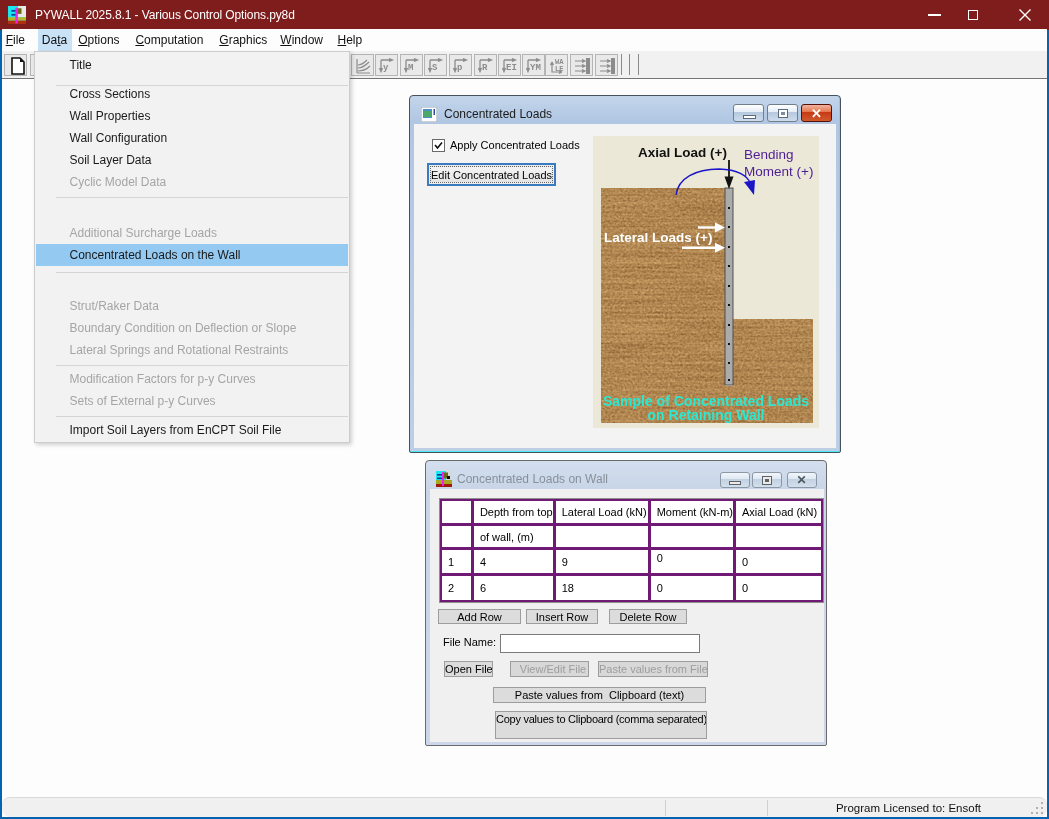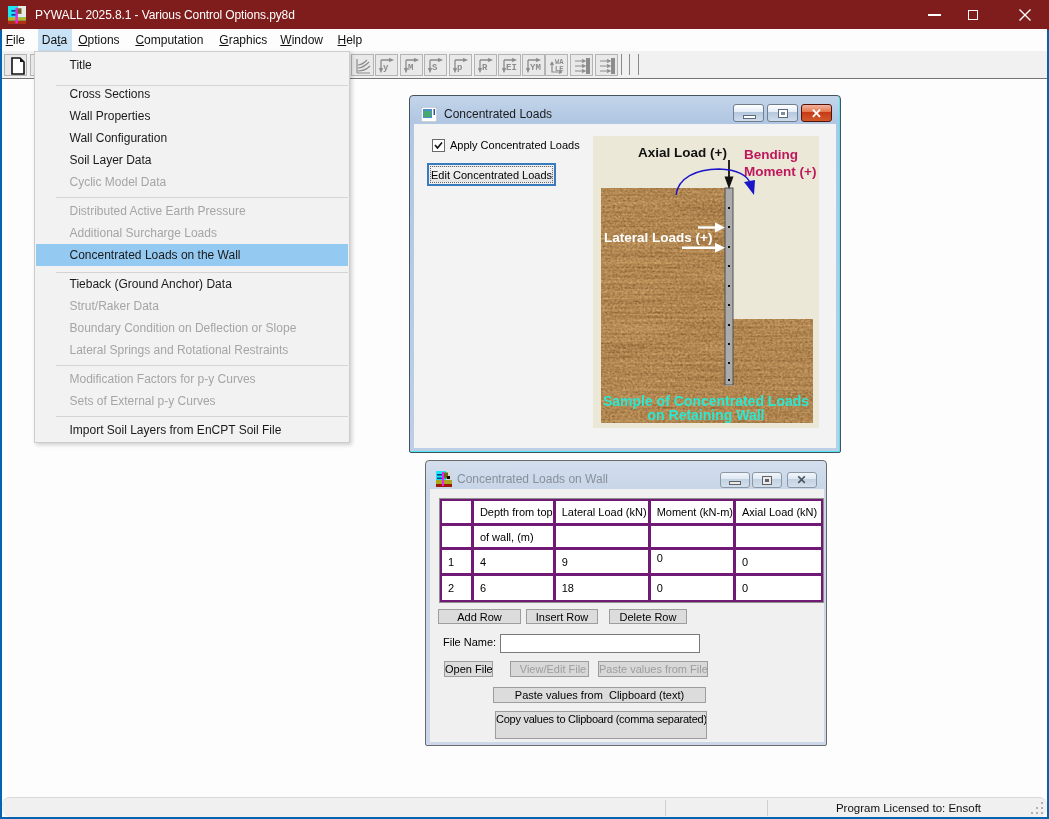--- a/index.html
+++ b/index.html
@@ -246,21 +246,21 @@
 
         <path d="M83 59 C 85 42, 103 33, 126 33 C 145 33.5, 155 40, 157 47" fill="none" stroke="#1b15c8" stroke-width="1.4"></path>
         <path d="M151 46 L162 44 L161 59 Z" fill="#1b15c8"></path>
 
         <line x1="105" y1="91.5" x2="124" y2="91.5" stroke="#fff" stroke-width="2.4"></line>
         <path d="M132 91.5 L122 86.5 L122 96.5 Z" fill="#fff"></path>
         <line x1="89" y1="111.8" x2="124" y2="111.8" stroke="#fff" stroke-width="2.4"></line>
         <path d="M132 111.8 L122 106.8 L122 116.8 Z" fill="#fff"></path>
       </svg>
       <div class="abs" style="left:45px;top:9px;font-size:13.5px;font-weight:bold;color:#111;">Axial Load (+)</div>
-      <div class="abs" style="left:151px;top:10px;font-size:13.5px;font-weight:bold;color:#be185d;line-height:17px;">Bending<br>Moment (+)</div>
+      <div class="abs" style="left:151px;top:10px;font-size:13.5px;font-weight:normal;color:#4c1d95;line-height:17px;">Bending<br>Moment (+)</div>
       <div class="abs" style="left:11px;top:94px;font-size:13.5px;font-weight:bold;color:#fff;">Lateral Loads (+)</div>
       <div class="abs" style="left:3px;top:259px;width:220px;text-align:center;font-size:14px;font-weight:bold;color:#2be8d2;line-height:13.5px;">Sample of Concentrated Loads<br>on Retaining Wall</div>
     </div>
   </div>
 </div>
 
 <div class="cw" id="w2">
   <div class="wtitle">Concentrated Loads on Wall</div>
   <svg class="abs" style="left:10px;top:10px;" width="16" height="16" viewBox="0 0 16 16">
     <rect x="0" y="0" width="16" height="16" fill="#18e6f0"></rect>
@@ -328,24 +328,22 @@
   </div>
 </div>
 
 <div class="abs" id="dmenu">
     <div class="mni " style="top: 2px;">Title</div>
     <div class="mni " style="top: 31px;">Cross Sections</div>
     <div class="mni " style="top: 53px;">Wall Properties</div>
     <div class="mni " style="top: 75px;">Wall Configuration</div>
     <div class="mni " style="top: 97px;">Soil Layer Data</div>
     <div class="mni dis" style="top: 119px;">Cyclic Model Data</div>
-    <div class="mni dis" style="top: 148px;">Distributed Active Earth Pressure</div>
     <div class="mni dis" style="top: 170px;">Additional Surcharge Loads</div>
     <div class="mni hi" style="top: 192px;">Concentrated Loads on the Wall</div>
-    <div class="mni " style="top: 221px;">Tieback (Ground Anchor) Data</div>
     <div class="mni dis" style="top: 243px;">Strut/Raker Data</div>
     <div class="mni dis" style="top: 265px;">Boundary Condition on Deflection or Slope</div>
     <div class="mni dis" style="top: 287px;">Lateral Springs and Rotational Restraints</div>
     <div class="mni dis" style="top: 315.5px;">Modification Factors for p-y Curves</div>
     <div class="mni dis" style="top: 338px;">Sets of External p-y Curves</div>
     <div class="mni " style="top: 366.6px;">Import Soil Layers from EnCPT Soil File</div>
     <div class="msep" style="top: 32.5px;"></div>
     <div class="msep" style="top: 144.5px;"></div>
     <div class="msep" style="top: 219.5px;"></div>
     <div class="msep" style="top: 313px;"></div>

